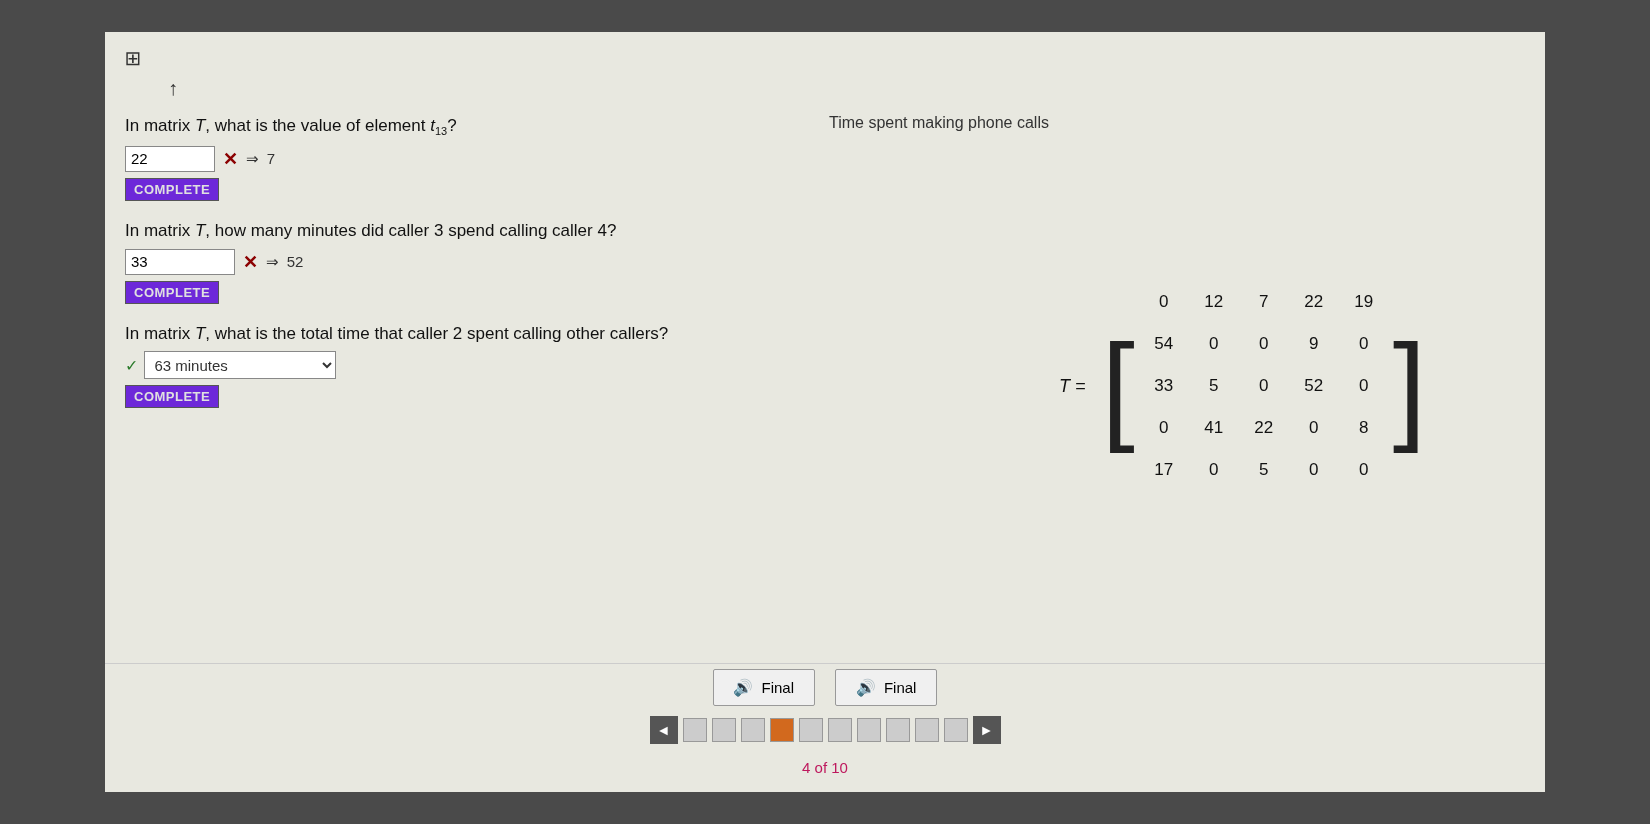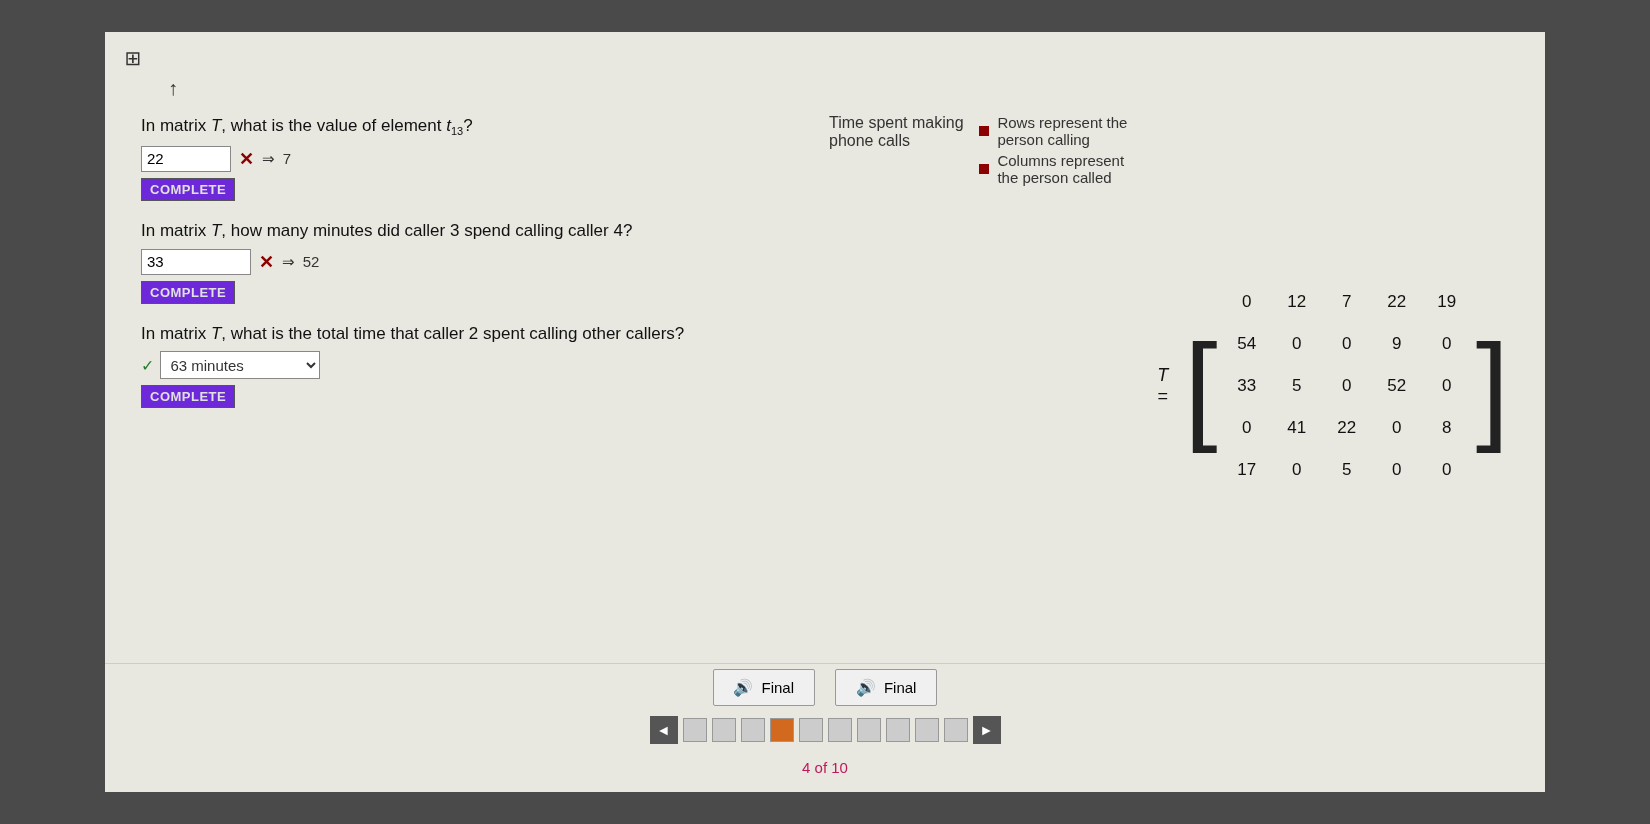--- a/index.html
+++ b/index.html
@@ -50,21 +50,21 @@
       justify-content: center;
       font-size: 20px;
       color: #333;
       flex-shrink: 0;
       margin-top: 30px;
     }
 
     .content-area {
       display: flex;
       flex: 1;
-      padding: 10px 36px;
+      padding: 10px 20px;
       gap: 8px;
     }
 
     .left-panel {
       flex: 1;
       display: flex;
       flex-direction: column;
       gap: 18px;
     }
 
@@ -150,21 +150,21 @@
       color: #2a7a2a;
       font-size: 16px;
     }
 
     .dropdown-select {
       border: 1px solid #888;
       background: #fff;
       padding: 2px 5px;
       font-size: 15px;
       height: 28px;
-      width: 160px;
+      width: 192px;
       color: #333;
     }
 
     .right-title {
       font-size: 16px;
       color: #333;
       font-weight: normal;
     }
 
     .bullet-list {
@@ -370,30 +370,20 @@
             <option>17 minutes</option>
           </select>
         </div>
         <div class="complete-badge">COMPLETE</div>
       </div>
 
     </div>
 
     <div class="right-panel">
       <div class="right-title">Time spent making phone calls</div>
-      <ul class="bullet-list">
-        <li>
-          <span class="bullet-square"></span>
-          <span>Rows represent the person calling</span>
-        </li>
-        <li>
-          <span class="bullet-square"></span>
-          <span>Columns represent the person called</span>
-        </li>
-      </ul>
 
       <div class="matrix-section">
         <div class="matrix-label">T =</div>
         <div class="matrix-wrapper">
           <span class="matrix-bracket-left">[</span>
           <div class="matrix-grid" id="matrix-grid">
               <div class="matrix-cell">0</div>
               <div class="matrix-cell">12</div>
               <div class="matrix-cell">7</div>
               <div class="matrix-cell">22</div>

